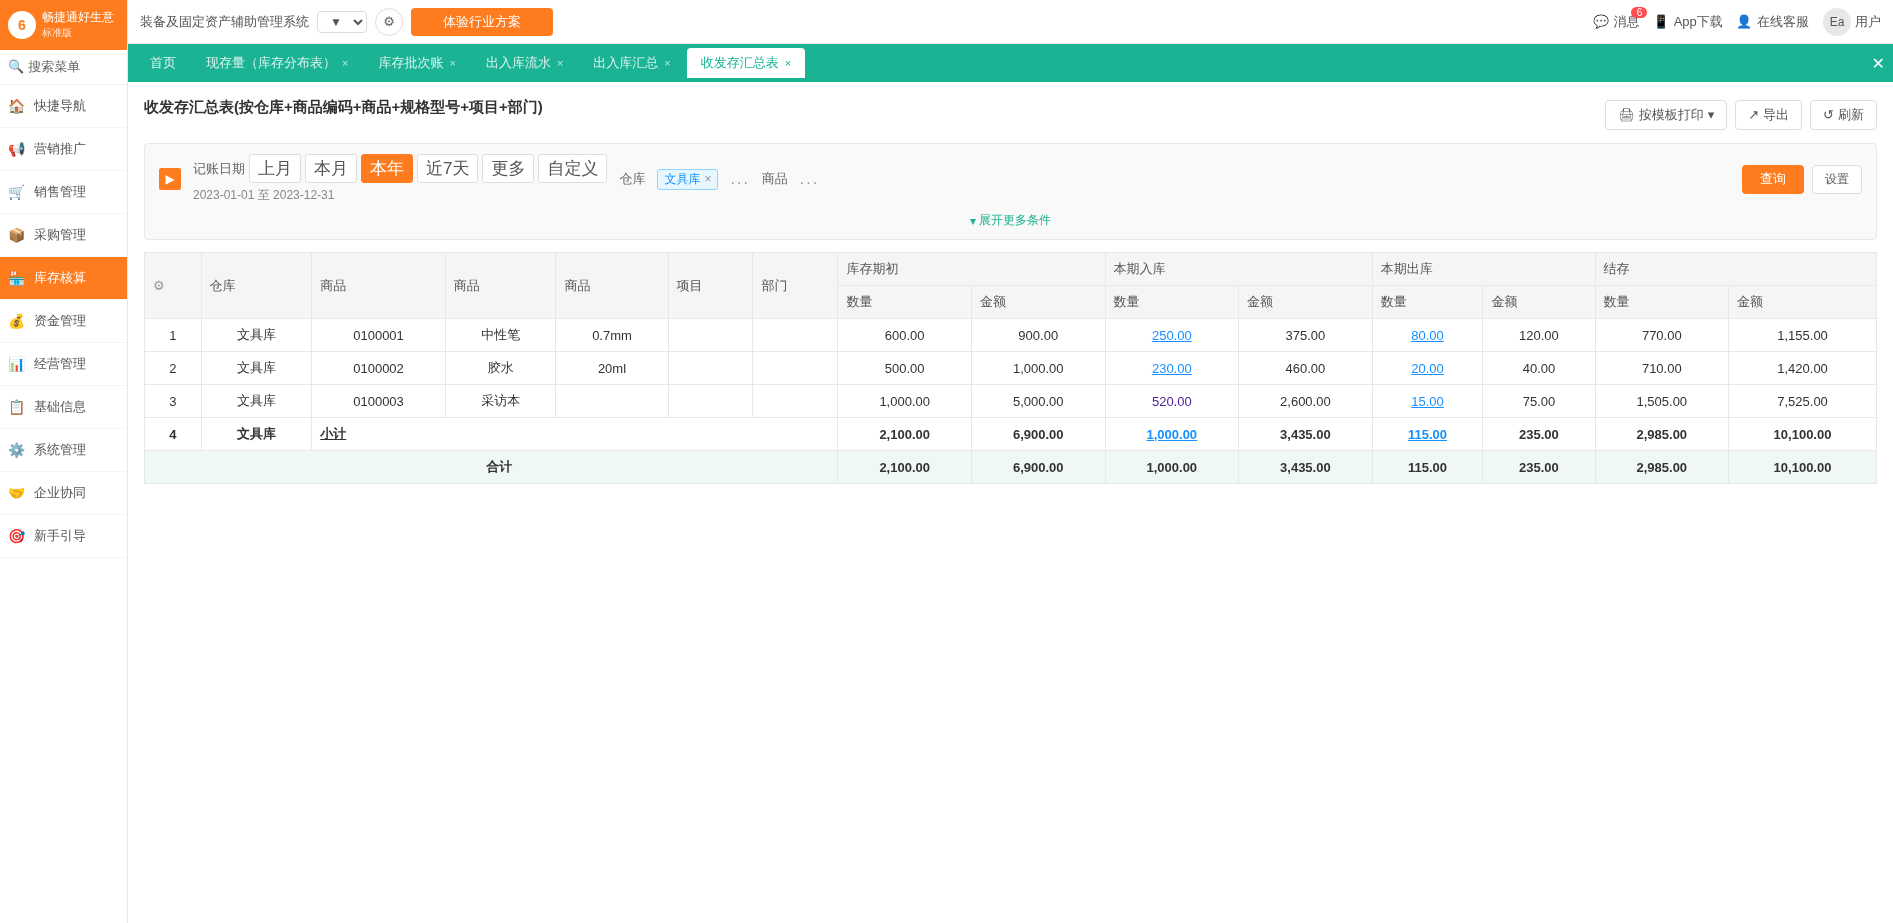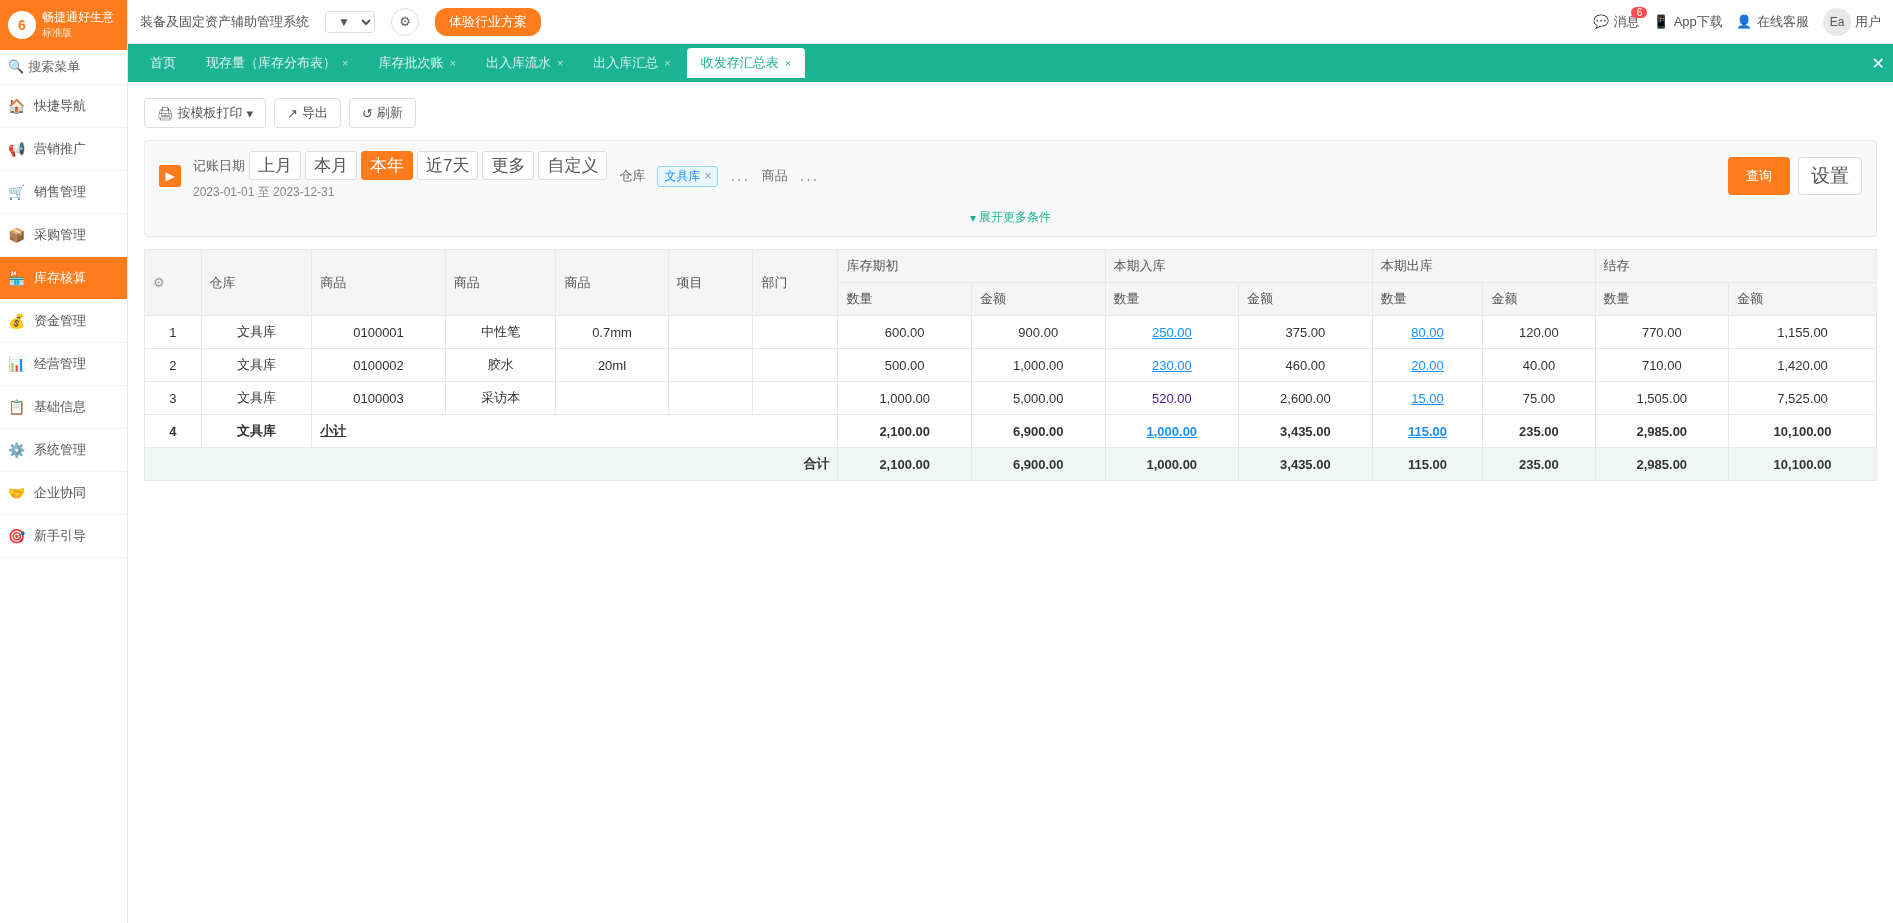--- a/index.html
+++ b/index.html
@@ -15,25 +15,25 @@
     .sidebar-nav-item { padding: 12px 8px; display: flex; align-items: center; gap: 8px; cursor: pointer; color: #555; border-bottom: 1px solid #f5f5f5; }
     .sidebar-nav-item.active { background: #ff7c1e; color: #fff; }
     .sidebar-nav-item .nav-icon { width: 18px; height: 18px; display: flex; align-items: center; justify-content: center; font-size: 14px; }
     .sidebar-nav-item .nav-label { font-size: 13px; }
 
     
     #main { flex: 1; display: flex; flex-direction: column; overflow: hidden; }
 
     
     #topbar { background: #fff; border-bottom: 1px solid #e8e8e8; padding: 0 12px; display: flex; align-items: center; justify-content: space-between; height: 44px; }
-    .topbar-left { display: flex; align-items: center; gap: 16px; }
+    .topbar-left { display: flex; align-items: center; gap: 8px; }
     .system-name { font-size: 13px; color: #555; }
     .topbar-select { border: 1px solid #ddd; border-radius: 4px; padding: 2px 8px; font-size: 12px; color: #555; background: #fff; cursor: pointer; }
     .topbar-gear { width: 28px; height: 28px; border-radius: 50%; border: 1px solid #ddd; display: flex; align-items: center; justify-content: center; cursor: pointer; color: #666; }
-    .topbar-trial { background: #ff7c1e; color: #fff; border: none; border-radius: 12px; padding: 5px 14px; font-size: 13px; cursor: pointer; }
+    .topbar-trial { background: #ff7c1e; color: #fff; border: none; border-radius: 4px; padding: 5px 32px; font-size: 13px; cursor: pointer; }
     .topbar-right { display: flex; align-items: center; gap: 14px; font-size: 13px; color: #555; }
     .topbar-icon-btn { display: flex; align-items: center; gap: 4px; cursor: pointer; position: relative; }
     .badge { position: absolute; top: -6px; right: -8px; background: #ff4d4f; color: #fff; border-radius: 10px; font-size: 10px; padding: 0 4px; min-width: 16px; text-align: center; }
     .user-avatar { width: 28px; height: 28px; background: #e8e8e8; border-radius: 50%; display: flex; align-items: center; justify-content: center; font-size: 12px; }
 
     
     #tabbar { background: #1ab394; display: flex; align-items: center; height: 38px; padding: 0 8px; gap: 2px; }
     .tab-item { padding: 6px 14px; color: rgba(255,255,255,0.85); cursor: pointer; display: flex; align-items: center; gap: 6px; font-size: 13px; border-radius: 4px 4px 0 0; white-space: nowrap; }
     .tab-item.active { background: #fff; color: #1ab394; font-weight: 500; }
     .tab-close { font-size: 11px; color: rgba(255,255,255,0.7); cursor: pointer; }
@@ -50,21 +50,21 @@
     .filter-label { color: #666; font-size: 13px; white-space: nowrap; }
     .date-btn { padding: 2px 8px; border: 1px solid #ddd; border-radius: 3px; background: #fff; cursor: pointer; font-size: 17px; color: #555; }
     .date-btn.active { background: #ff7c1e; color: #fff; border-color: #ff7c1e; }
     .filter-date-range { font-size: 12px; color: #888; margin-top: 2px; }
     .filter-tag { display: flex; align-items: center; gap: 4px; background: #e6f7ff; border: 1px solid #91d5ff; border-radius: 3px; padding: 1px 6px; font-size: 12px; color: #1890ff; }
     .filter-tag-close { cursor: pointer; color: #999; }
     .filter-ellipsis { color: #999; cursor: pointer; font-size: 16px; letter-spacing: 2px; }
     .filter-expand { color: #1ab394; cursor: pointer; font-size: 12px; display: flex; align-items: center; gap: 3px; }
     .action-btn { display: flex; align-items: center; gap: 4px; padding: 5px 12px; border: 1px solid #ddd; border-radius: 4px; background: #fff; cursor: pointer; font-size: 13px; color: #555; }
     .query-btn { background: #ff7c1e; color: #fff; border: none; border-radius: 4px; padding: 5px 18px; font-size: 13px; cursor: pointer; }
-    .settings-btn { background: #fff; color: #555; border: 1px solid #ddd; border-radius: 4px; padding: 5px 12px; font-size: 19px; cursor: pointer; }
+    .settings-btn { background: #fff; color: #555; border: 1px solid #ddd; border-radius: 4px; padding: 5px 12px; font-size: 12px; cursor: pointer; }
 
     
     .right-actions { display: flex; align-items: flex-start; gap: 8px; }
 
     
     .data-table { width: 100%; border-collapse: collapse; font-size: 13px; }
     .data-table th { background: #f5f5f5; border: 1px solid #e8e8e8; padding: 7px 8px; text-align: left; font-weight: 500; color: #555; white-space: nowrap; }
     .data-table td { border: 1px solid #e8e8e8; padding: 7px 8px; text-align: center; color: #333; }
     .data-table .total-row td { font-weight: bold; background: #f0f8f5; }
     .table-gear { color: #999; cursor: pointer; }
@@ -193,20 +193,21 @@
     <div class="tab-item active">
       <span>收发存汇总表</span>
       <span class="tab-close">×</span>
     </div>
     <span class="tabbar-close-btn">✕</span>
   </div>
 
   <div id="content">
 
     <div style="display:flex; align-items:center; justify-content:space-between; margin-bottom:12px;">
+      <div class="page-title">收发存汇总表(按仓库+商品编码+商品+规格型号+项目+部门)</div>
       <div class="right-actions">
         <div class="action-btn">
           <span>🖨</span>
           <span>按模板打印</span>
           <span>▾</span>
         </div>
         <div class="action-btn">
           <span>↗</span>
           <span>导出</span>
         </div>
@@ -348,21 +349,21 @@
   <td style="text-decoration:underline;color:#1890ff;cursor:pointer;">1,000.00</td>
   <td>3,435.00</td>
   <td style="text-decoration:underline;color:#1890ff;cursor:pointer;">115.00</td>
   <td>235.00</td>
   <td>2,985.00</td>
   <td>10,100.00</td>
 </tr>
           </tbody>
         <tfoot>
           <tr class="total-row">
-            <td colspan="7" style="text-align:right; padding-left:24px;">合计</td>
+            <td colspan="7" style="text-align:center; padding-left:24px;">合计</td>
             <td>2,100.00</td>
             <td>6,900.00</td>
             <td>1,000.00</td>
             <td>3,435.00</td>
             <td>115.00</td>
             <td>235.00</td>
             <td>2,985.00</td>
             <td>10,100.00</td>
           </tr>
         </tfoot>

